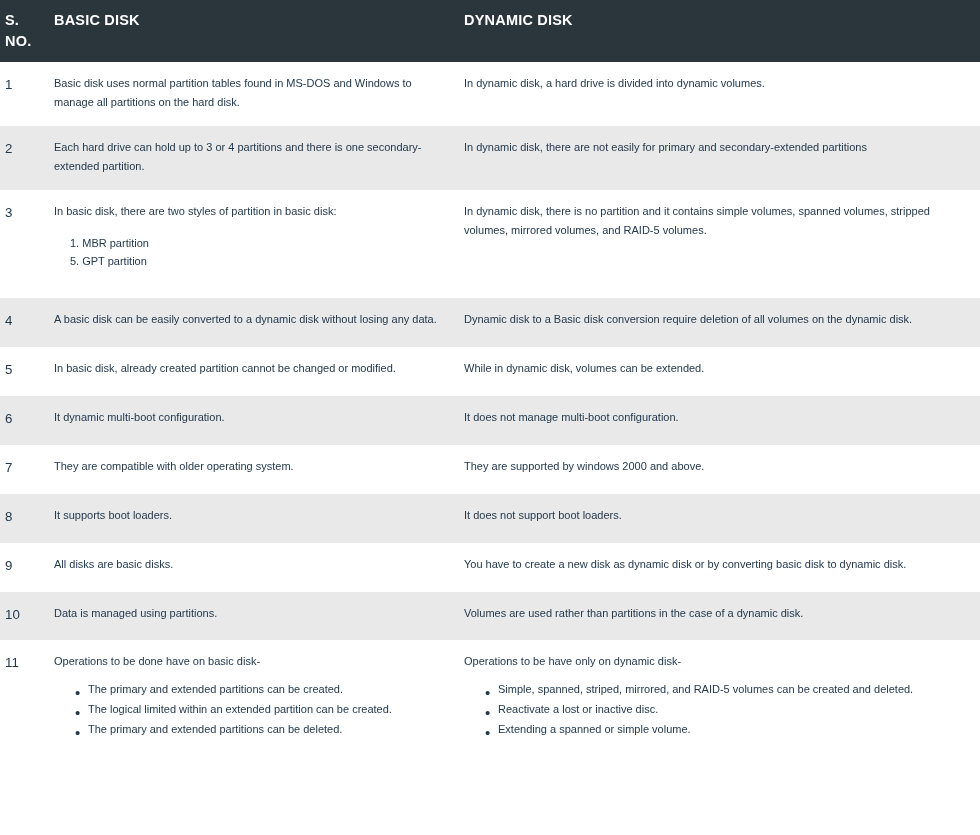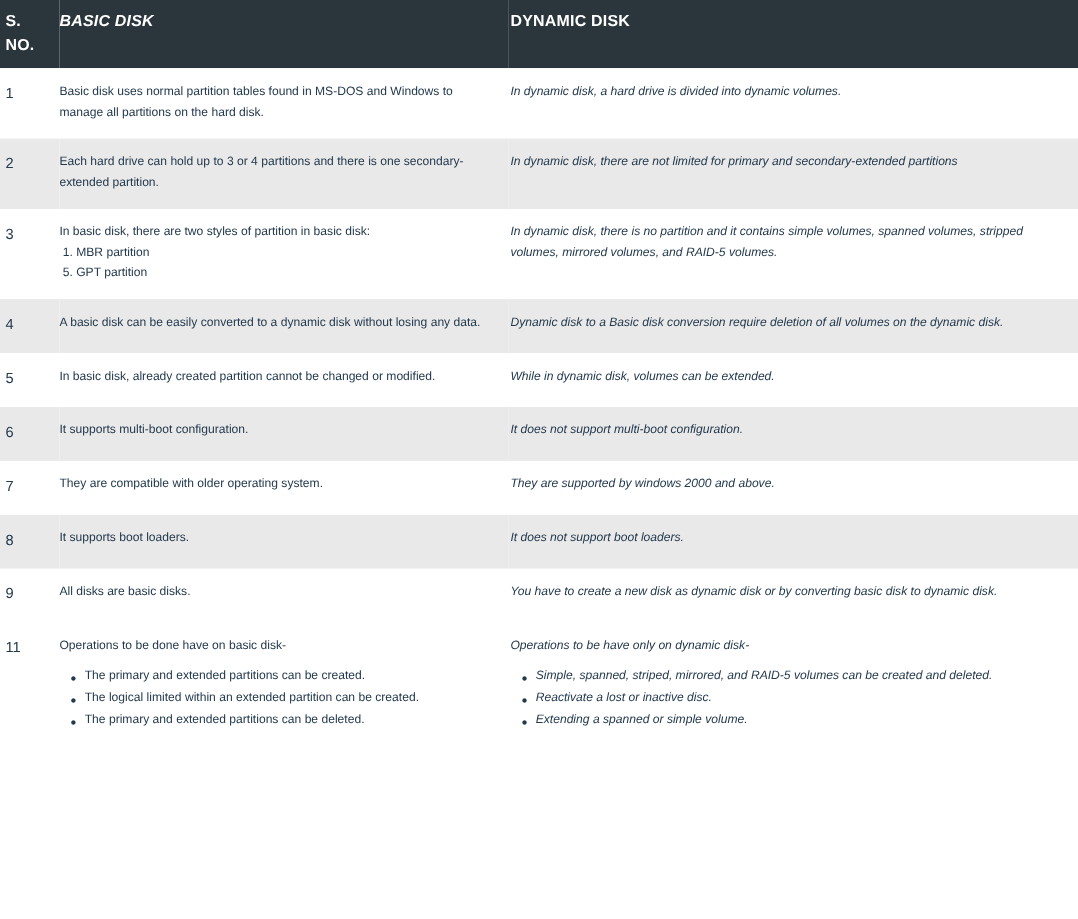--- a/index.html
+++ b/index.html
@@ -35,58 +35,58 @@
     font-size: 14.5px;
     font-weight: bold;
     letter-spacing: 0.2px;
     text-align: left;
     vertical-align: top;
     padding: 10px 8px 10px 0;
     height: 62px;
     line-height: 1.45;
   }
   thead th.th-sno   { padding-left: 5px; }
-  thead th.th-basic { padding-left: 0px; font-style: italic; }
+  thead th.th-basic { padding-left: 0px; }
   thead th.th-dyn   { padding-left: 2px; }
 
   
   tbody tr { background: #ffffff; }
   tbody tr.banded { background: #e9e9e9; }
 
   tbody td {
     font-size: 11px;
     line-height: 1.72;
     vertical-align: top;
     padding: 12px 14px 14px 0;
     color: #23394d;
   }
   tbody td.cell-sno {
     padding-left: 5px;
     font-size: 13.3px;
     white-space: nowrap;
   }
   tbody td.cell-basic { padding-left: 0px; padding-right: 22px; }
-  tbody td.cell-dyn   { padding-left: 2px; padding-right: 30px; font-style: italic; }
+  tbody td.cell-dyn   { padding-left: 2px; padding-right: 30px; }
 
   
   .cell-lead { margin: 0; }
 
   
-  .sub-lines { margin: 0; }
+  .sub-lines { margin: 13px; }
   .sub-lines .sub-line { display: block; padding-left: 3px; }
 
   
   ul.bullets {
     margin: 9px 0 0 0;
     padding-left: 23px;
     list-style: none;
   }
   ul.bullets li {
     position: relative;
-    margin: 0 0 1px 0;
+    margin: 0 0 1px 11px;
     line-height: 1.72;
   }
   ul.bullets li::before {
     content: "\2022";
     position: absolute;
     left: -13px;
     top: -0.5px;
     font-size: 15px;
     line-height: 1.72;
     color: #23394d;
@@ -120,21 +120,21 @@
         <td class="cell-dyn">
           <div class="cell-lead">In dynamic disk, a hard drive is divided into dynamic volumes.</div>
         </td>
       </tr>
       <tr class="banded">
         <td class="cell-sno">2</td>
         <td class="cell-basic">
           <div class="cell-lead">Each hard drive can hold up to 3 or 4 partitions and there is one secondary-extended partition.</div>
         </td>
         <td class="cell-dyn">
-          <div class="cell-lead">In dynamic disk, there are not limited for primary and secondary-extended partitions</div>
+          <div class="cell-lead">In dynamic disk, there are not easily for primary and secondary-extended partitions</div>
         </td>
       </tr>
       <tr>
         <td class="cell-sno">3</td>
         <td class="cell-basic">
           <div class="cell-lead">In basic disk, there are two styles of partition in basic disk:</div>
           <div class="sub-lines">
             <span class="sub-line">1. MBR partition</span>
             <span class="sub-line">5. GPT partition</span>
           </div>
@@ -157,24 +157,24 @@
         <td class="cell-basic">
           <div class="cell-lead">In basic disk, already created partition cannot be changed or modified.</div>
         </td>
         <td class="cell-dyn">
           <div class="cell-lead">While in dynamic disk, volumes can be extended.</div>
         </td>
       </tr>
       <tr class="banded">
         <td class="cell-sno">6</td>
         <td class="cell-basic">
-          <div class="cell-lead">It supports multi-boot configuration.</div>
-        </td>
-        <td class="cell-dyn">
-          <div class="cell-lead">It does not support multi-boot configuration.</div>
+          <div class="cell-lead">It dynamic multi-boot configuration.</div>
+        </td>
+        <td class="cell-dyn">
+          <div class="cell-lead">It does not manage multi-boot configuration.</div>
         </td>
       </tr>
       <tr>
         <td class="cell-sno">7</td>
         <td class="cell-basic">
           <div class="cell-lead">They are compatible with older operating system.</div>
         </td>
         <td class="cell-dyn">
           <div class="cell-lead">They are supported by windows 2000 and above.</div>
         </td>
@@ -188,20 +188,29 @@
           <div class="cell-lead">It does not support boot loaders.</div>
         </td>
       </tr>
       <tr>
         <td class="cell-sno">9</td>
         <td class="cell-basic">
           <div class="cell-lead">All disks are basic disks.</div>
         </td>
         <td class="cell-dyn">
           <div class="cell-lead">You have to create a new disk as dynamic disk or by converting basic disk to dynamic disk.</div>
+        </td>
+      </tr>
+      <tr class="banded">
+        <td class="cell-sno">10</td>
+        <td class="cell-basic">
+          <div class="cell-lead">Data is managed using partitions.</div>
+        </td>
+        <td class="cell-dyn">
+          <div class="cell-lead">Volumes are used rather than partitions in the case of a dynamic disk.</div>
         </td>
       </tr>
       <tr>
         <td class="cell-sno">11</td>
         <td class="cell-basic">
           <div class="cell-lead">Operations to be done have on basic disk-</div>
           <ul class="bullets">
             <li>The primary and extended partitions can be created.</li>
             <li>The logical limited within an extended partition can be created.</li>
             <li>The primary and extended partitions can be deleted.</li>

